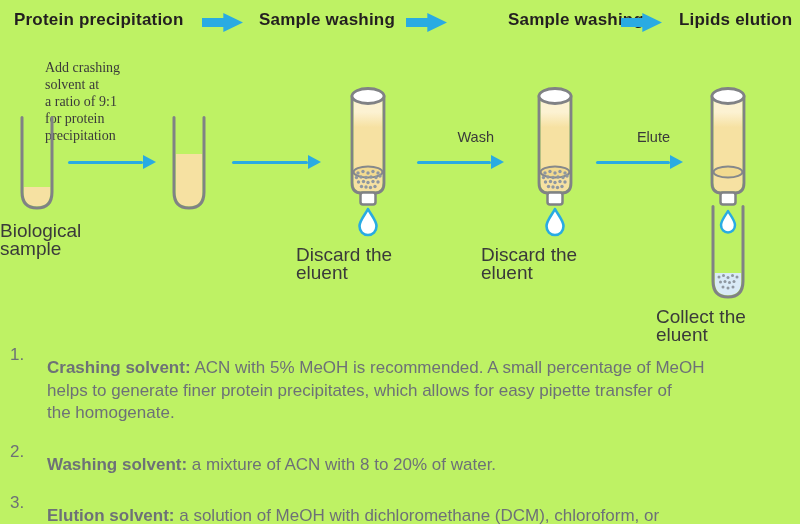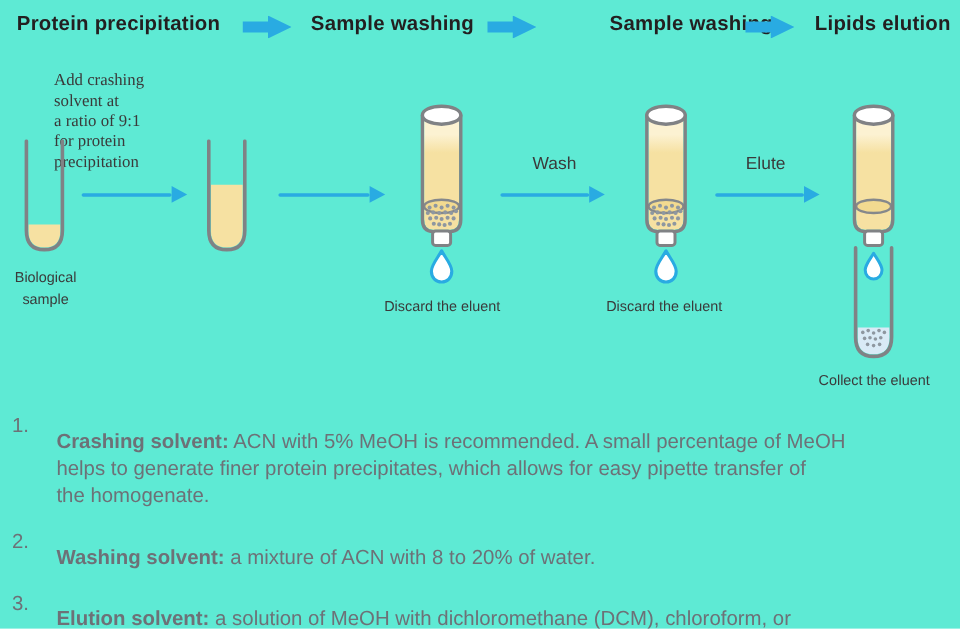--- a/index.html
+++ b/index.html
@@ -1,40 +1,40 @@
 <!DOCTYPE html>
 <html><head>
 <meta charset="utf-8">
 <style>
   html,body{margin:0;padding:0;background:#fff;}
-  .stage{position:relative;width:800px;height:524px;background:#5eead4;
+  .stage{position:relative;width:800px;height:524px;background:#bef264;
          font-family:"Liberation Sans", sans-serif;overflow:hidden;}
 
   
   .step-title{position:absolute;top:10px;font-size:17px;font-weight:700;
               color:#231f20;letter-spacing:.2px;white-space:nowrap;}
   .block-arrow{position:absolute;top:13px;width:41px;height:19px;background:#29abe2;
                clip-path:polygon(0 26%,52% 26%,52% 0,100% 50%,52% 100%,52% 74%,0 74%);}
 
   
   .annot{position:absolute;font-size:14px;line-height:17px;color:#3a3a3a;
          text-align:left;white-space:pre-line;font-family:Liberation Serif, serif;}
-  .flow-label{position:absolute;font-size:14.5px;color:#3a3a3a;text-align:center;}
+  .flow-label{position:absolute;font-size:14.5px;color:#3a3a3a;text-align:right;}
 
   
   .thin-arrow{position:absolute;top:154px;height:16px;display:flex;align-items:center;}
   .thin-arrow .line{flex:1;height:3px;background:#29abe2;border-radius:2px;}
   .thin-arrow .head{width:0;height:0;border-left:13px solid #29abe2;
                     border-top:7px solid transparent;border-bottom:7px solid transparent;}
 
   .svg-abs{position:absolute;}
 
   
-  .caption{position:absolute;font-size:12px;line-height:18px;color:#3a3a3a;
-           text-align:center;white-space:pre-line;}
+  .caption{position:absolute;font-size:19px;line-height:18px;color:#3a3a3a;
+           white-space:pre-line;}
 
   
   .notes{position:absolute;left:10px;top:344px;width:778px;color:#6d7177;
          font-size:17px;line-height:22.5px;}
   .note-row{display:flex;align-items:flex-start;margin-bottom:3px;}
   .note-num{flex:0 0 24px;}
   .note-text{margin:13px;white-space:pre-line;flex:1;}
   .note-label{font-weight:700;}
 </style>
 </head>

